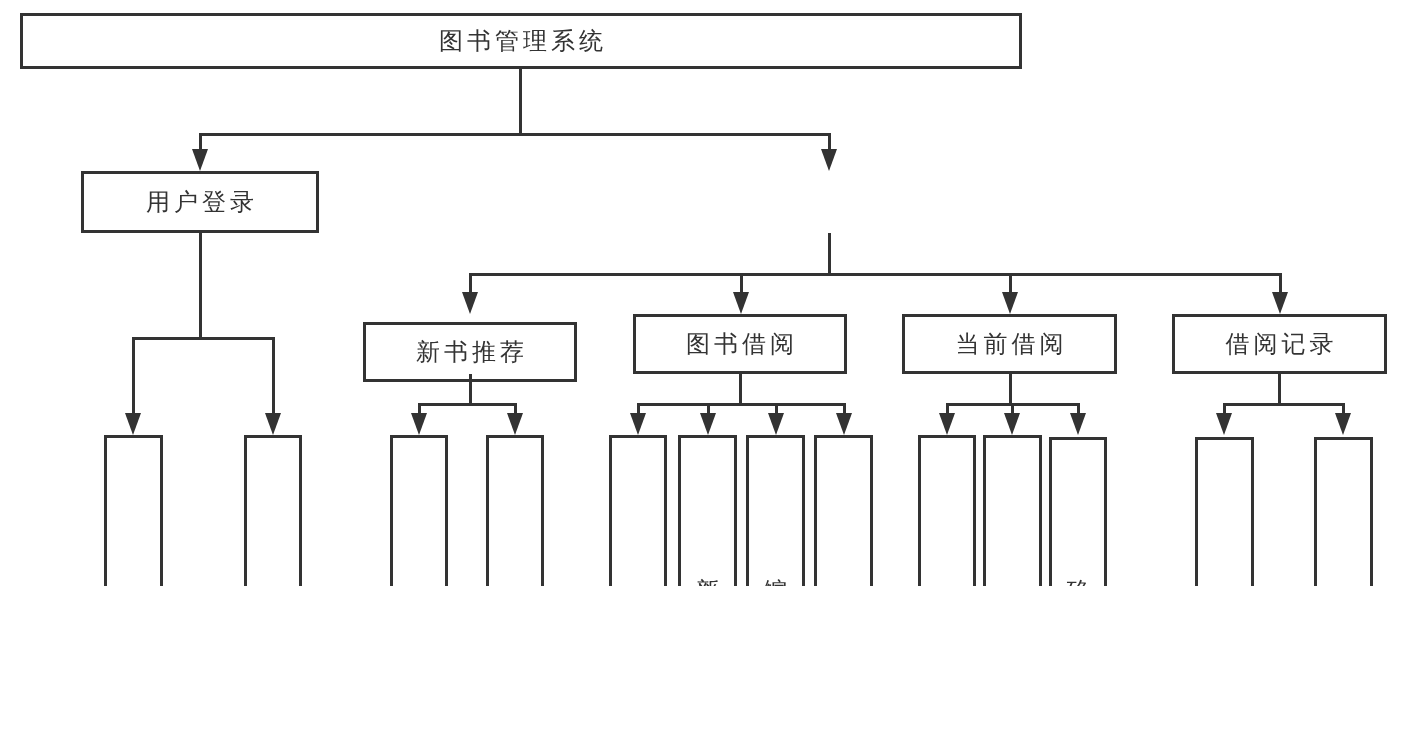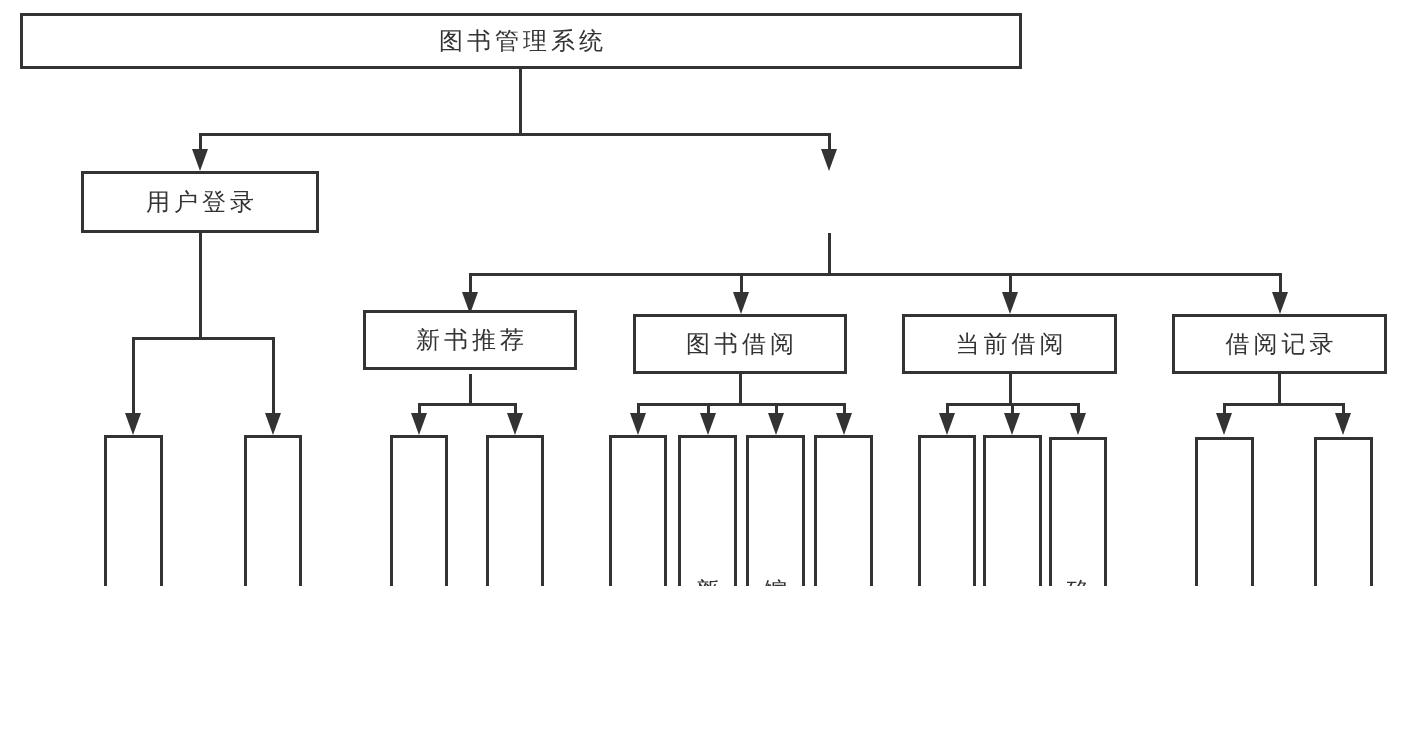--- a/index.html
+++ b/index.html
@@ -53,21 +53,21 @@
   <div class="hline" style="left:469px;top:273px;width:813px;"></div>
   <div class="vline" style="left:469px;top:273px;height:22px;"></div>
   <div class="vline" style="left:740px;top:273px;height:22px;"></div>
   <div class="vline" style="left:1009px;top:273px;height:22px;"></div>
   <div class="vline" style="left:1279px;top:273px;height:22px;"></div>
   <div class="arrow" style="left:462px;top:292px;"></div>
   <div class="arrow" style="left:733px;top:292px;"></div>
   <div class="arrow" style="left:1002px;top:292px;"></div>
   <div class="arrow" style="left:1272px;top:292px;"></div>
 
-  <div class="box hbox" style="left:363px;top:310px;width:214px;height:60px;">新书推荐</div>
+  <div class="box hbox" style="left:363px;top:322px;width:214px;height:60px;">新书推荐</div>
   <div class="box hbox" style="left:633px;top:314px;width:214px;height:60px;">图书借阅</div>
   <div class="box hbox" style="left:1172px;top:314px;width:215px;height:60px;">借阅记录</div>
   <div class="box hbox" style="left:902px;top:314px;width:215px;height:60px;">当前借阅</div>
 
   <div class="vline" style="left:469px;top:374px;height:29px;"></div>
   <div class="hline" style="left:418px;top:403px;width:99px;"></div>
   <div class="vline" style="left:418px;top:403px;height:12px;"></div>
   <div class="vline" style="left:514px;top:403px;height:12px;"></div>
   <div class="arrow" style="left:411px;top:413px;"></div>
   <div class="arrow" style="left:507px;top:413px;"></div>

